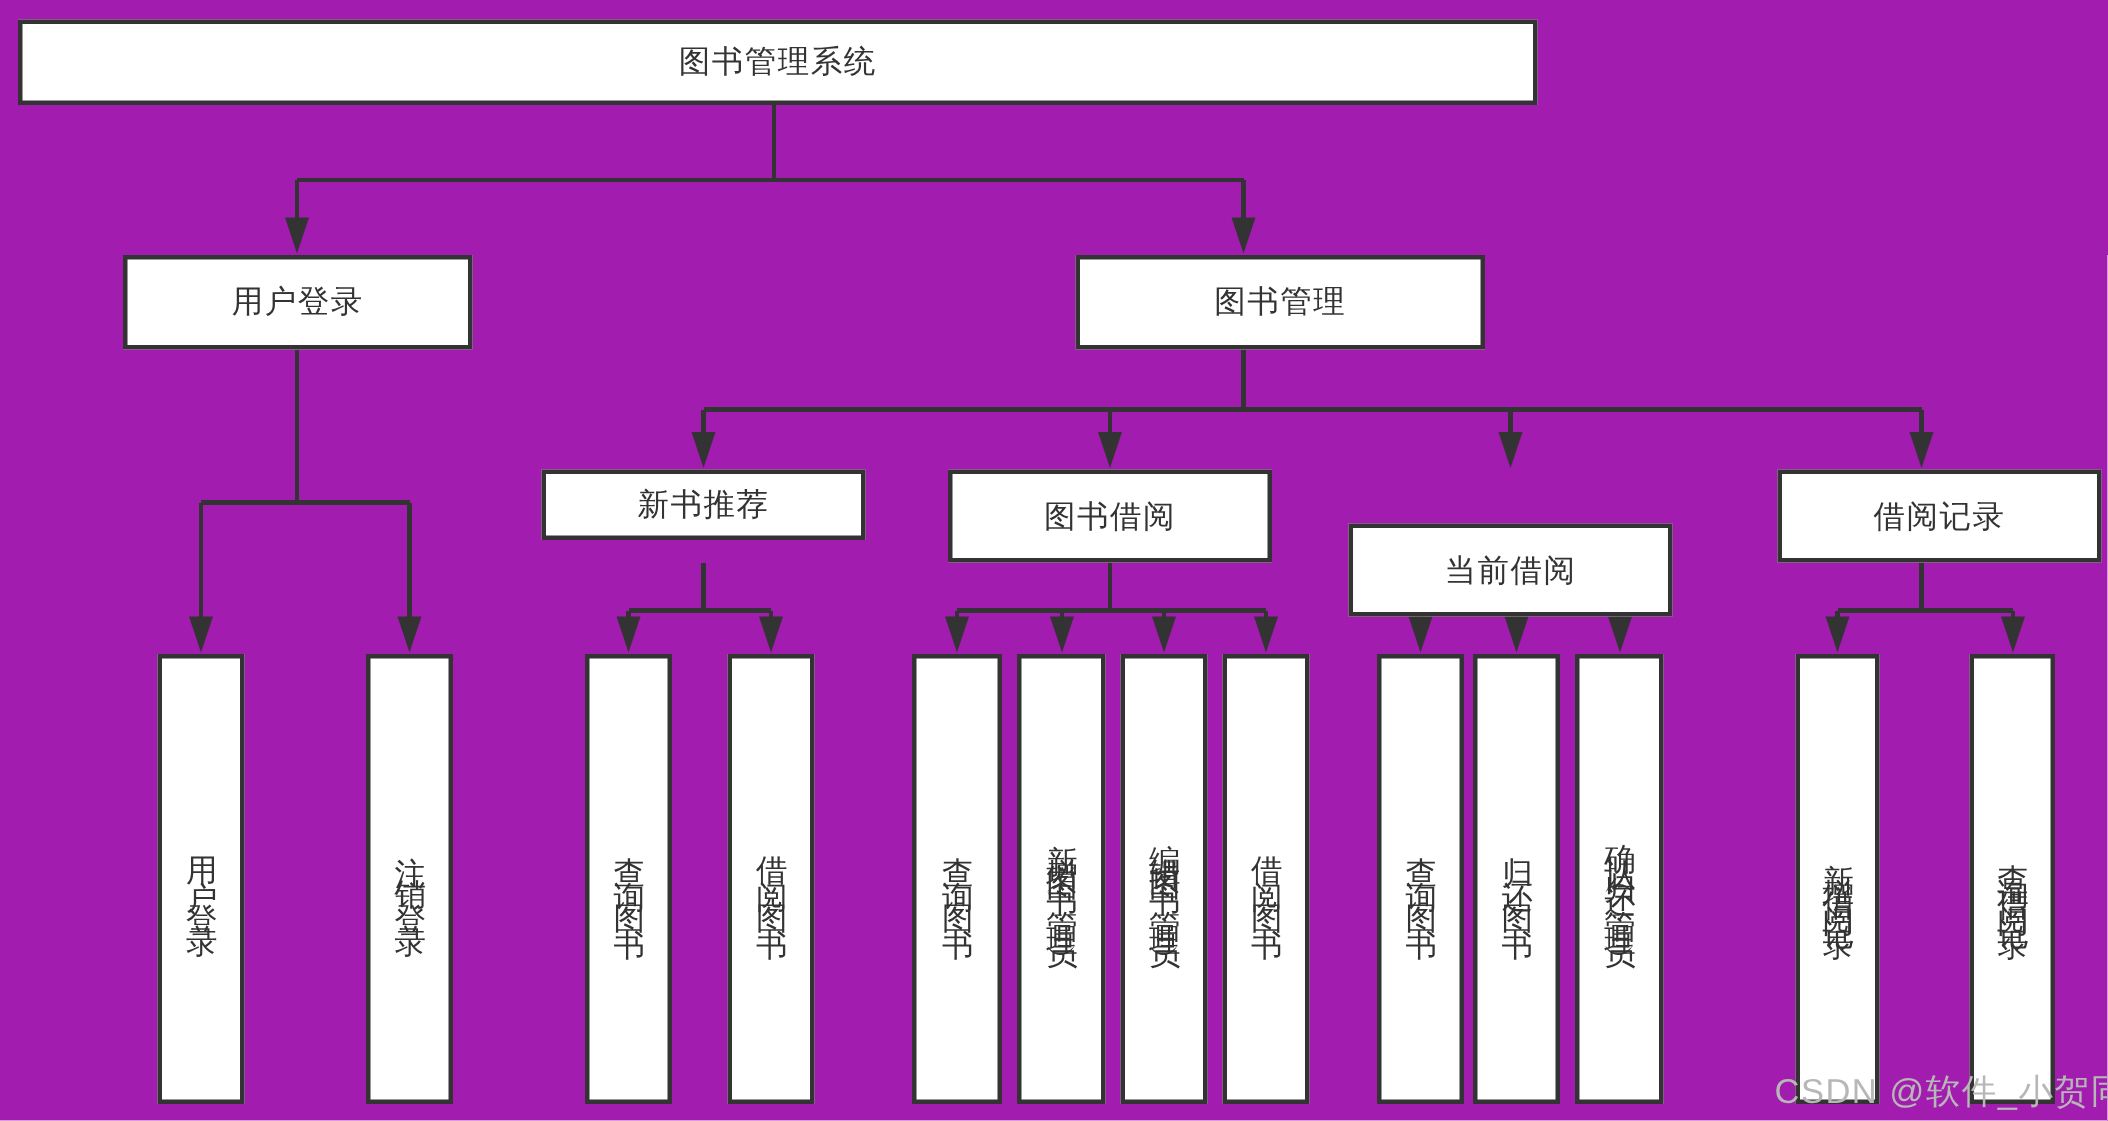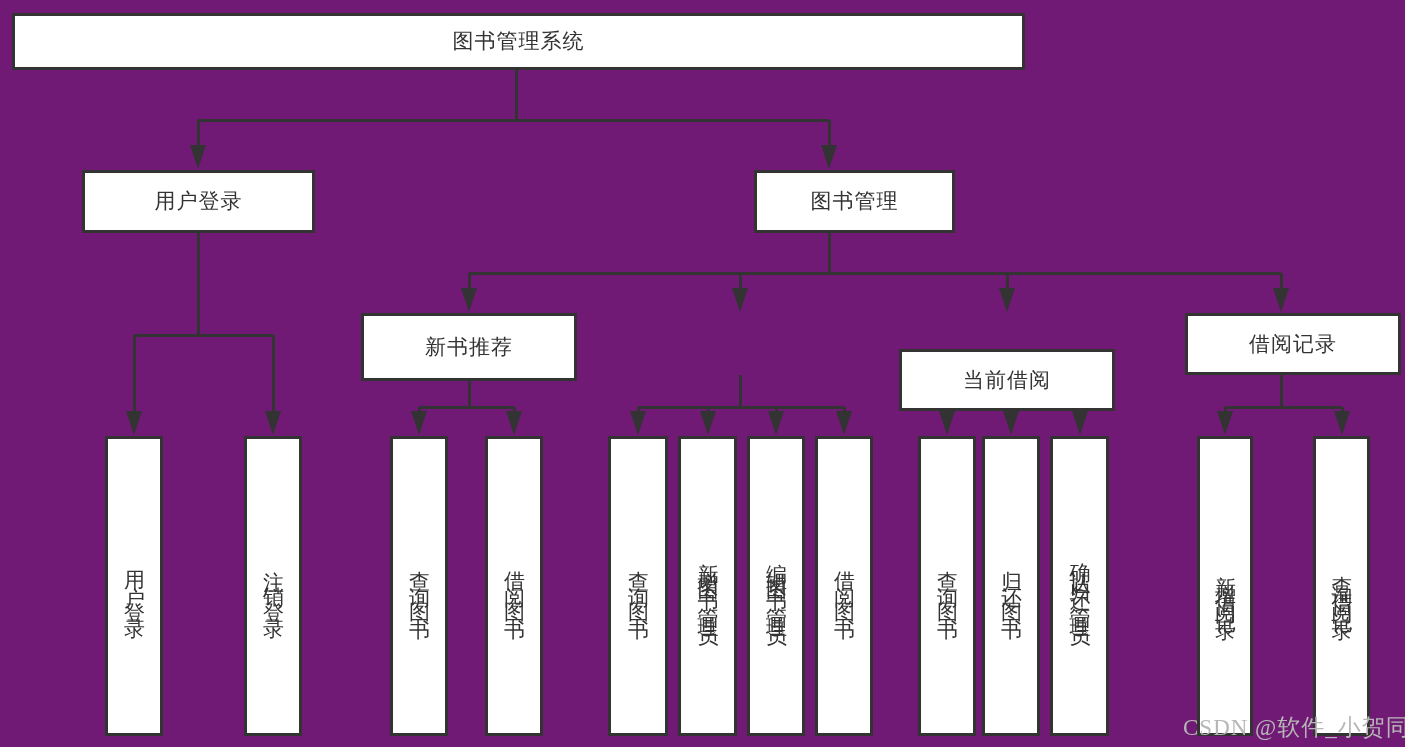--- a/index.html
+++ b/index.html
@@ -1,18 +1,18 @@
 <!DOCTYPE html>
 <html><head>
 <meta charset="utf-8">
 <style>
   html,body{margin:0;padding:0;background:#fff;}
   #canvas{
-    position:relative;width:1405px;height:747px;background:#701a75;
-    font-family:Liberation Serif, serif;overflow:hidden;
+    position:relative;width:1405px;height:747px;background:#a21caf;
+    font-family:Liberation Sans, sans-serif;overflow:hidden;
   }
   #wires{position:absolute;left:0;top:0;width:1405px;height:747px;}
   .node{
     position:absolute;box-sizing:border-box;background:#fff;border:3px solid #333;
     display:flex;align-items:center;justify-content:center;
     color:#333;font-size:21px;line-height:1;z-index:2;
   }
   .node.h span{letter-spacing:1px;white-space:nowrap;}
   .node.v span{
     writing-mode:vertical-rl;text-orientation:mixed;line-height:1;white-space:nowrap;
@@ -77,26 +77,29 @@
     </g>
   </svg>
 
   <div class="node h" style="left:12px;top:13px;width:1013px;height:57px;">
     <span>图书管理系统</span>
   </div>
 
   <div class="node h" style="left:82px;top:170px;width:233px;height:63px;">
     <span>用户登录</span>
   </div>
-  <div class="node h" style="left:754px;top:170px;width:201px;height:63px;">
+  <div class="node h" style="left:717px;top:170px;width:273px;height:63px;">
     <span>图书管理</span>
   </div>
 
-  <div class="node h" style="left:361px;top:313px;width:216px;height:68px;">
+  <div class="node h" style="left:361px;top:313px;width:216px;height:47px;">
     <span>新书推荐</span>
+  </div>
+  <div class="node h" style="left:632px;top:313px;width:216px;height:62px;">
+    <span>图书借阅</span>
   </div>
   <div class="node h" style="left:899px;top:313px;width:216px;height:62px;margin-top:36px;">
     <span>当前借阅</span>
   </div>
   <div class="node h" style="left:1173px;top:313px;width:216px;height:62px;margin-left:12px;">
     <span>借阅记录</span>
   </div>
 
   <div class="node v ls-wide" style="left:105px;top:436px;width:58px;height:300px;">
     <span>用户登录</span>

